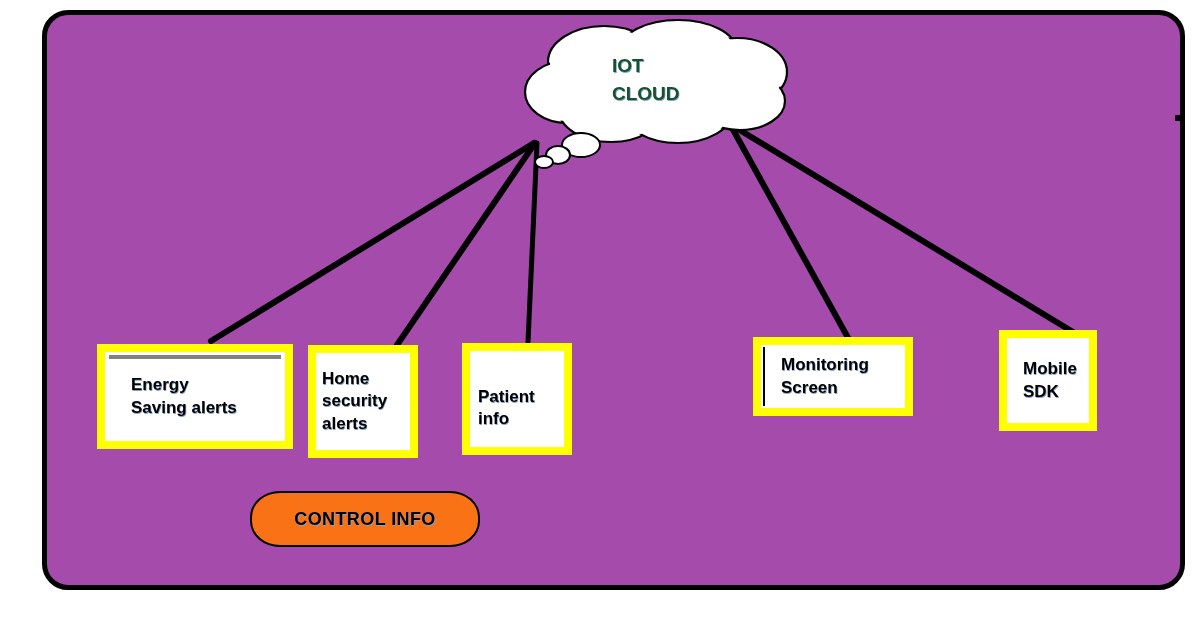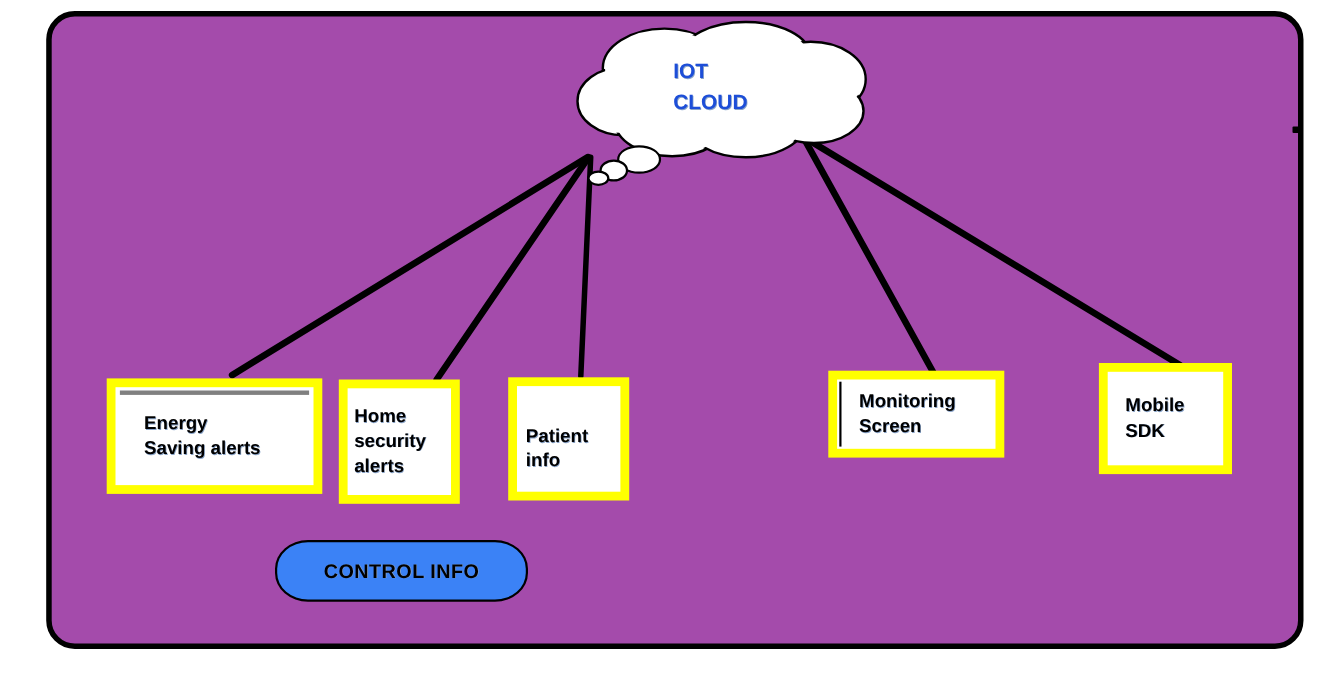--- a/index.html
+++ b/index.html
@@ -82,21 +82,21 @@
     width: 2px;
     background: #000000;
   }
   
   #cylinder {
     position: absolute;
     left: 250px;
     top: 491px;
     width: 230px;
     height: 56px;
-    background: #3b82f6;
+    background: #f97316;
     border: 2px solid #000000;
     border-radius: 30px / 26px;
     box-sizing: border-box;
     display: flex;
     align-items: center;
     justify-content: center;
   }
   #cylinder .cyl-label {
     font-size: 18px;
     font-weight: bold;
@@ -105,21 +105,21 @@
     text-shadow: 0.6px 0.6px 0 #8aa4c8;
   }
   
   #cloud-text {
     position: absolute;
     left: 612px;
     top: 52px;
     width: 140px;
     font-size: 19px;
     font-weight: bold;
-    color: #1d4ed8;
+    color: #14532d;
     line-height: 1.45;
     white-space: pre-line;
     text-shadow: 0.7px 0.7px 0 #8aa4c8;
   }
   
   #edge-mark {
     position: absolute;
     left: 1175px;
     top: 115px;
     width: 7px;
@@ -201,21 +201,21 @@
   </div>
 
   <div class="node-box" style="left:753px; top:337px; width:160px; height:79px;">
     <div class="node-inner">
       <div class="left-rule"></div>
       <div class="node-label" style="padding-left:20px;">Monitoring
 Screen</div>
     </div>
   </div>
 
-  <div class="node-box" style="left:999px; top:330px; width:121px; height:101px;">
+  <div class="node-box" style="left:999px; top:330px; width:98px; height:101px;">
     <div class="node-inner">
       <div class="node-label" style="padding-left:16px;">Mobile
 SDK</div>
     </div>
   </div>
 
   <div id="cylinder">
     <span class="cyl-label">CONTROL INFO</span>
   </div>
 

